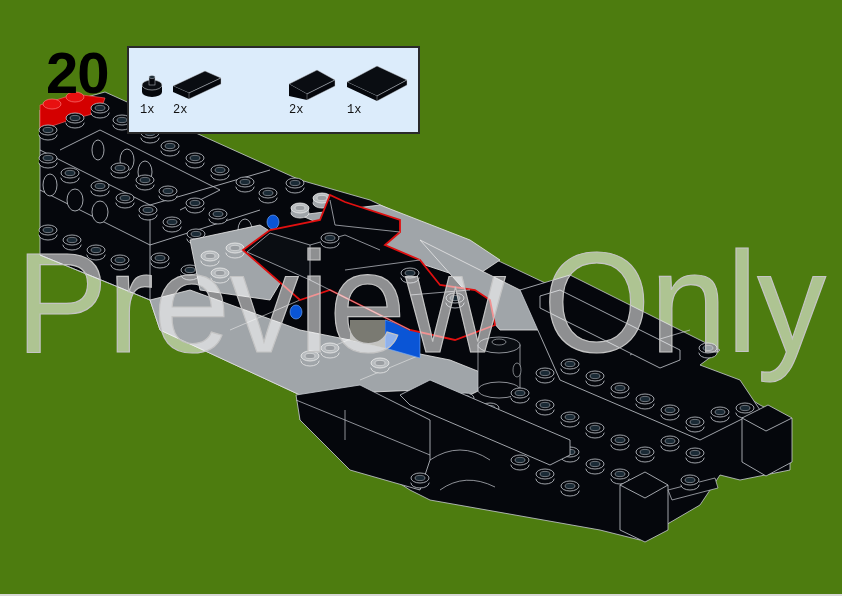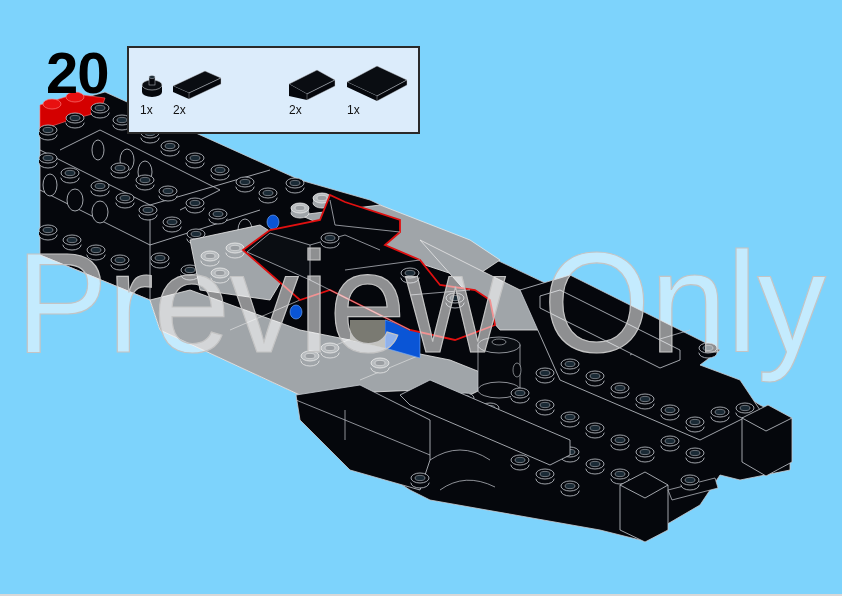--- a/index.html
+++ b/index.html
@@ -1,23 +1,23 @@
 <!DOCTYPE html>
 <html><head>
 <meta charset="utf-8">
 <style>
   html, body { margin: 0; padding: 0; background: #ffffff; }
   body { width: 842px; height: 596px; position: relative; overflow: hidden;
          font-family: "Liberation Sans", sans-serif; }
-  .page { position: absolute; left: 0; top: 0; width: 842px; height: 596px; background: #7dd3fc; }
+  .page { position: absolute; left: 0; top: 0; width: 842px; height: 596px; background: #4d7c0f; }
   .model { position: absolute; left: 0; top: 0; width: 842px; height: 596px; }
   .step-number { position: absolute; left: 46px; top: 40px; font-size: 58px; font-weight: bold;
                  color: #000; letter-spacing: -1px; line-height: 66px; z-index: 3; }
   .parts-box { position: absolute; left: 127px; top: 46px; width: 289px; height: 84px;
-               background: #dcecfb; border: 2px solid #2a2a2a; box-sizing: content-box; z-index: 3; }
+               background: #dcecfb; border: 2px solid #2a2a2a; box-sizing: content-box; z-index: 3; font-family: Liberation Mono, monospace; }
   .part { position: absolute; top: 0; height: 84px; }
   .part svg { position: absolute; left: 0; top: 8px; }
   .part .qty { position: absolute; font-size: 12px; color: #111; top: 55px; }
   .watermark { position: absolute; left: 0; top: 0; width: 842px; height: 596px; z-index: 4; pointer-events: none; }
   .bottom-rule { position: absolute; left: 0; bottom: 0; width: 842px; height: 2px; background: #d8d8d8; z-index: 5; }
 </style>
 </head>
 <body>
 
 <div class="page">

